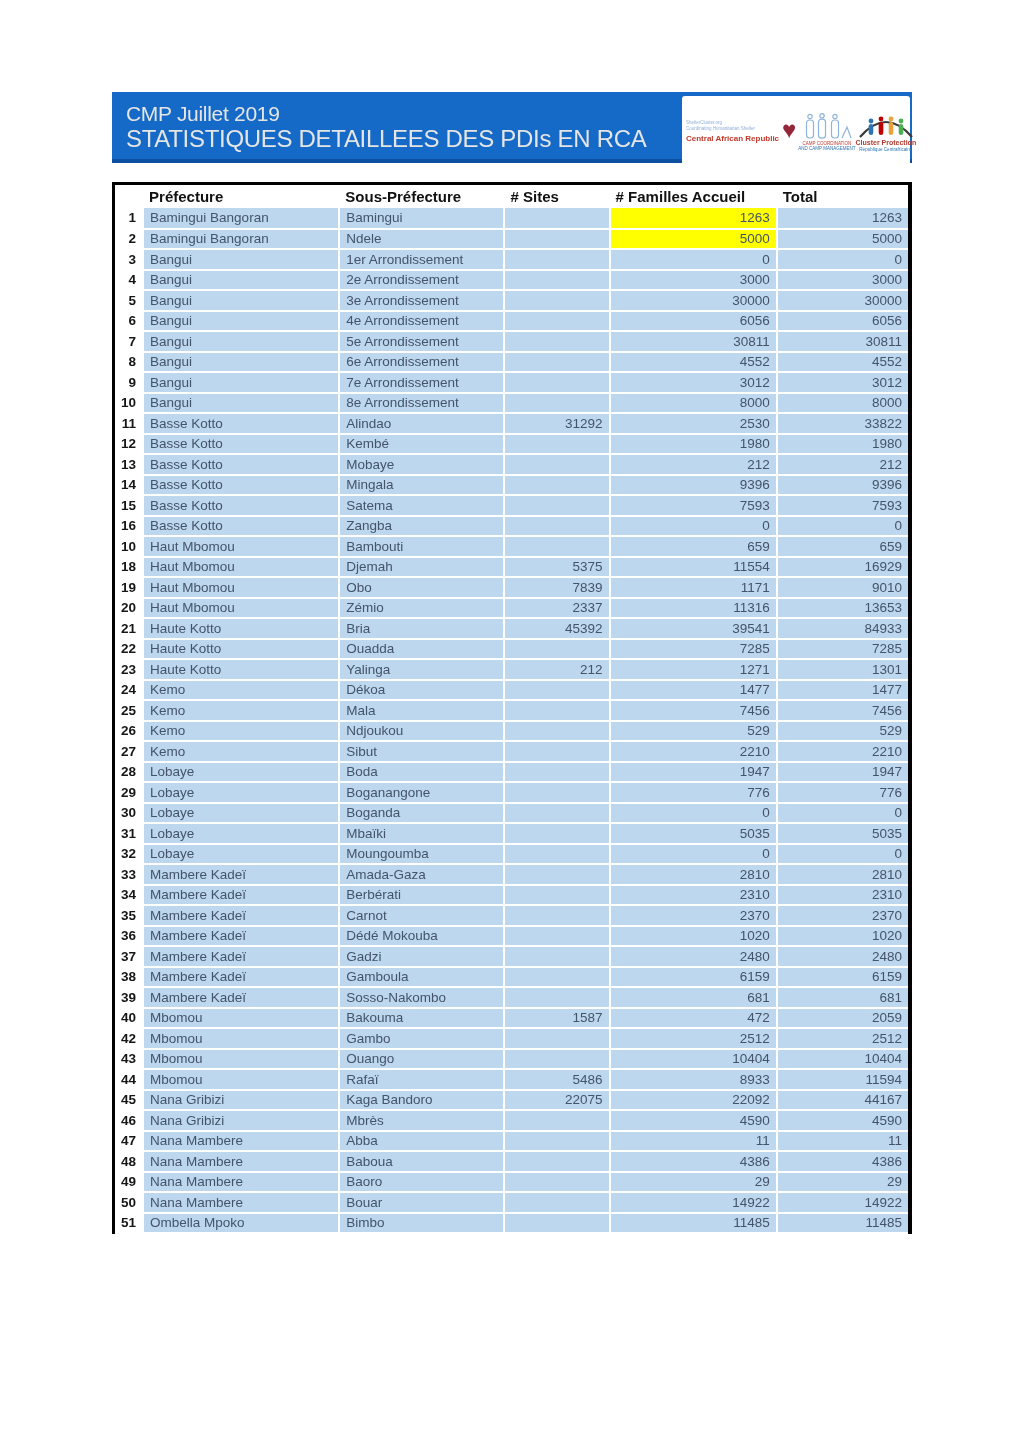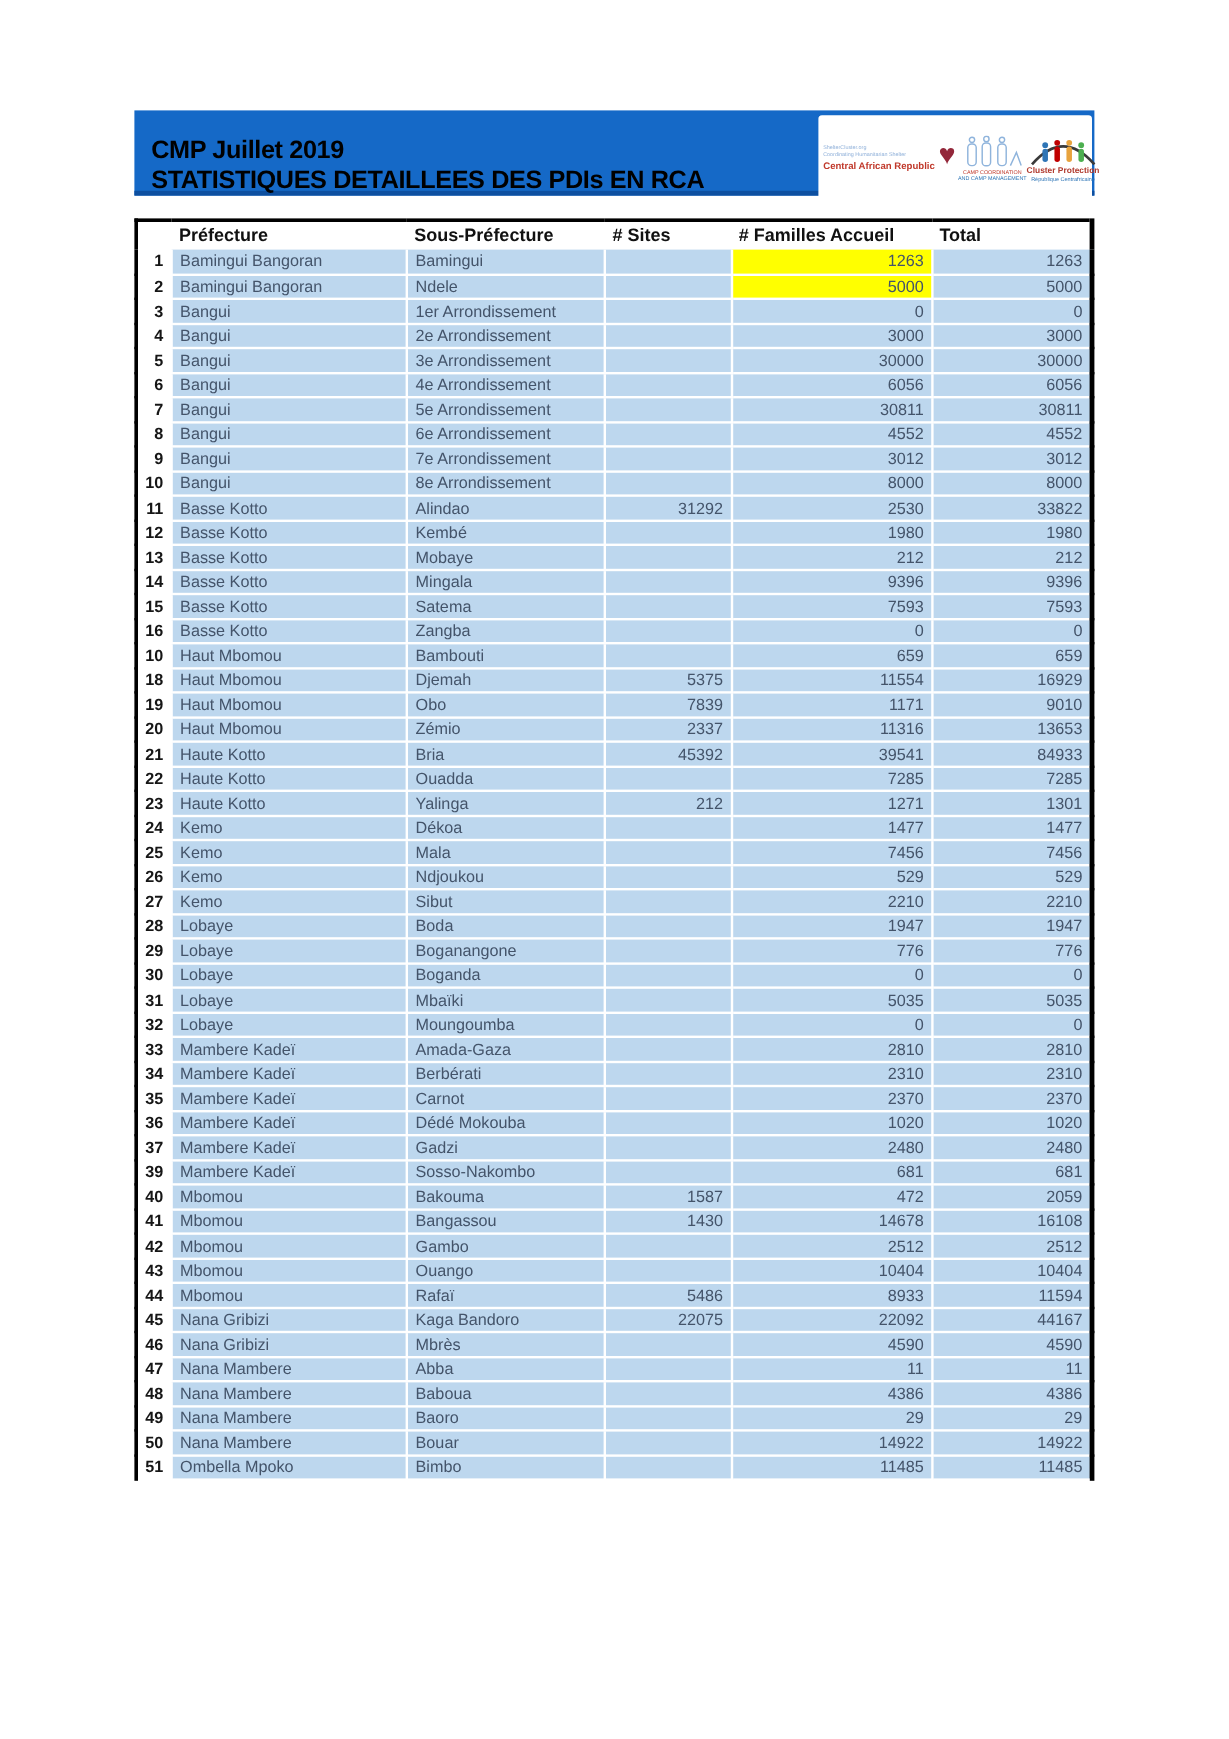--- a/index.html
+++ b/index.html
@@ -5,23 +5,23 @@
   html,body{margin:0;padding:0;background:#ffffff;}
   .page{
     position:relative;width:1024px;height:1449px;background:#ffffff;
     font-family:"Liberation Sans",sans-serif;overflow:hidden;
   }
   
   .title-bar{
     position:absolute;left:112px;top:92px;width:800px;height:71px;
     background:#1569C7;border-bottom:4px solid #0D4FA0;box-sizing:border-box;
   }
-  .title-lines{position:absolute;left:14px;top:21px;color:#000000;font-weight:bold;letter-spacing:-0.3px;}
+  .title-lines{position:absolute;left:14px;top:9px;color:#e5e5e5;font-weight:normal;letter-spacing:-0.3px;}
   .title-line1{font-size:21px;line-height:25px;}
-  .title-line2{font-size:21px;line-height:26px;}
+  .title-line2{font-size:24px;line-height:26px;}
   
   .logo-box{
     position:absolute;top:4px;right:2px;width:228px;height:72px;background:#ffffff;
     border-radius:3px;display:flex;align-items:center;justify-content:space-between;
     padding:0 4px;box-sizing:border-box;
   }
   .logo-sc{display:flex;align-items:center;gap:2px;}
   .sc-text{display:flex;flex-direction:column;line-height:1.25;}
   .sc-small{font-size:4.5px;color:#8FB0D9;}
   .sc-country{font-size:8px;font-weight:bold;color:#C0392B;white-space:nowrap;margin-top:2px;}
@@ -418,44 +418,44 @@
         </tr>
         <tr>
           <td class="cell-num">37</td>
           <td class="cell-txt">Mambere Kadeï</td>
           <td class="cell-txt">Gadzi</td>
           <td class="cell-val"></td>
           <td class="cell-val">2480</td>
           <td class="cell-val">2480</td>
         </tr>
         <tr>
+          <td class="cell-num">38</td>
+          <td class="cell-txt">Mambere Kadeï</td>
+          <td class="cell-txt">Gamboula</td>
+          <td class="cell-val"></td>
+          <td class="cell-val">6159</td>
+          <td class="cell-val">6159</td>
+        </tr>
+        <tr>
           <td class="cell-num">39</td>
           <td class="cell-txt">Mambere Kadeï</td>
           <td class="cell-txt">Sosso-Nakombo</td>
           <td class="cell-val"></td>
           <td class="cell-val">681</td>
           <td class="cell-val">681</td>
         </tr>
         <tr>
           <td class="cell-num">40</td>
           <td class="cell-txt">Mbomou</td>
           <td class="cell-txt">Bakouma</td>
           <td class="cell-val">1587</td>
           <td class="cell-val">472</td>
           <td class="cell-val">2059</td>
         </tr>
         <tr>
-          <td class="cell-num">41</td>
-          <td class="cell-txt">Mbomou</td>
-          <td class="cell-txt">Bangassou</td>
-          <td class="cell-val">1430</td>
-          <td class="cell-val">14678</td>
-          <td class="cell-val">16108</td>
-        </tr>
-        <tr>
           <td class="cell-num">42</td>
           <td class="cell-txt">Mbomou</td>
           <td class="cell-txt">Gambo</td>
           <td class="cell-val"></td>
           <td class="cell-val">2512</td>
           <td class="cell-val">2512</td>
         </tr>
         <tr>
           <td class="cell-num">43</td>
           <td class="cell-txt">Mbomou</td>

